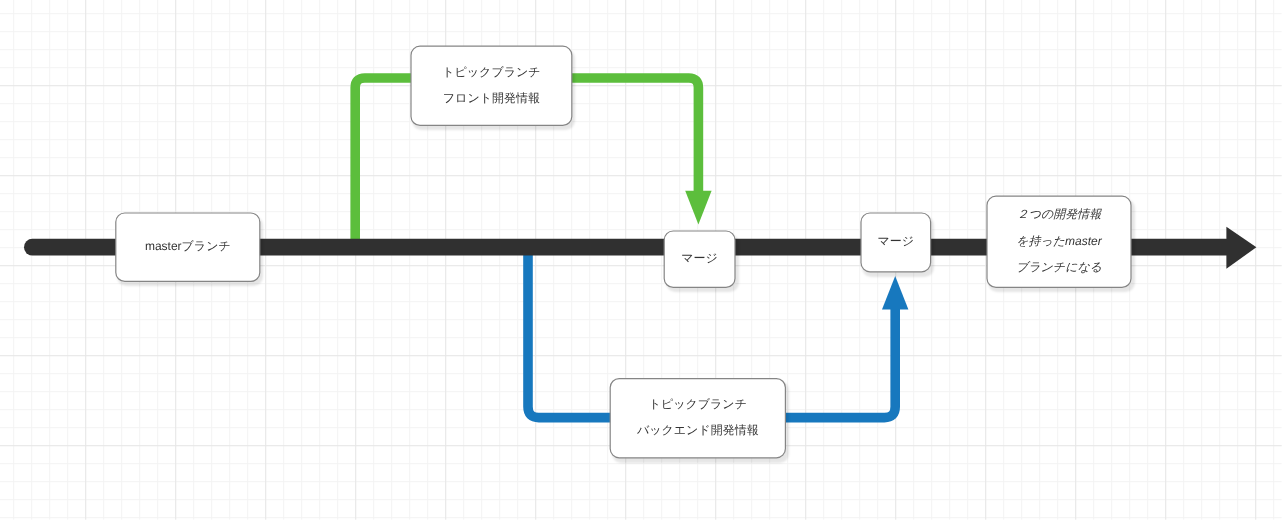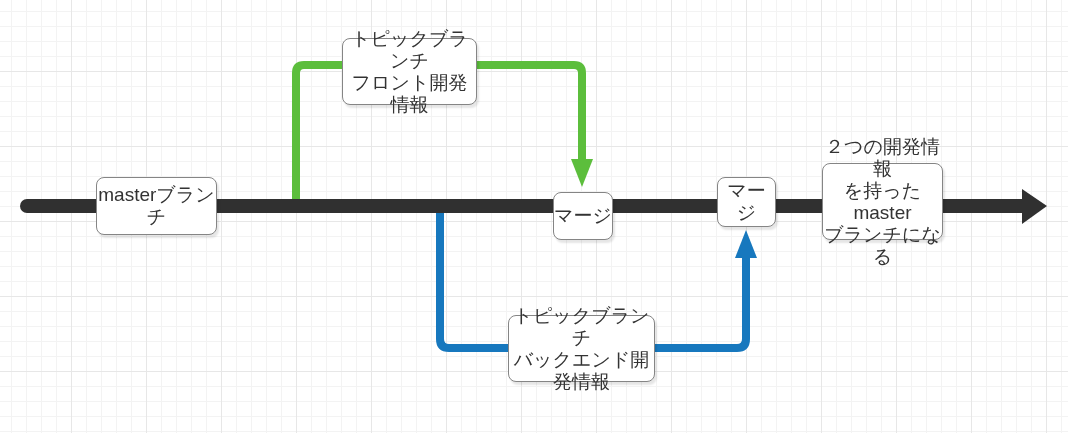--- a/index.html
+++ b/index.html
@@ -56,30 +56,30 @@
     border: 1px solid var(--node-border, #858585);
     border-radius: 8px;
     box-shadow: 2px 3px 2px rgba(0,0,0,0.10);
     display: flex;
     align-items: center;
     justify-content: center;
     text-align: center;
   }
   .node-label {
     color: var(--node-text, #333333);
-    font-size: 19px;
+    font-size: 10px;
     line-height: 22px;
     white-space: pre-line;
   }
   #node-master      { left: 96px;  top: 177px; width: 121px; height: 58px; }
   #node-topic-front { left: 342px; top: 38px;  width: 135px; height: 67px; }
   #node-merge-front { left: 553px; top: 192px; width: 60px;  height: 48px; }
   #node-merge-back  { left: 717px; top: 177px; width: 59px;  height: 50px; }
   #node-topic-back  { left: 508px; top: 315px; width: 147px; height: 67px; }
-  #node-result      { left: 822px; top: 163px; width: 121px; height: 77px; }
+  #node-result      { left: 822px; top: 163px; width: 121px; height: 77px; font-style: italic; }
 </style>
 </head>
 <body>
 
 <div class="canvas">
 
   <svg class="connectors" width="1068" height="433" viewBox="0 0 1068 433">
 
     <path class="line-green" d="M 296 212 L 296 73 Q 296 65 304 65 L 574 65 Q 582 65 582 73 L 582 160"></path>
     <polygon class="fill-green" points="571,159 593,159 582,187"></polygon>

